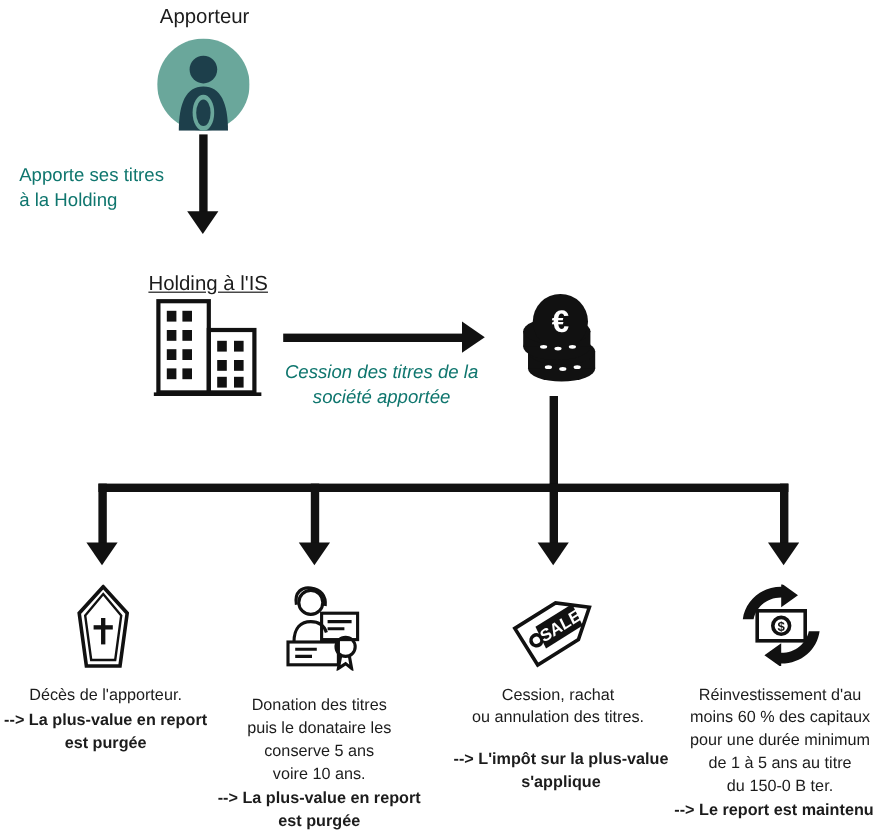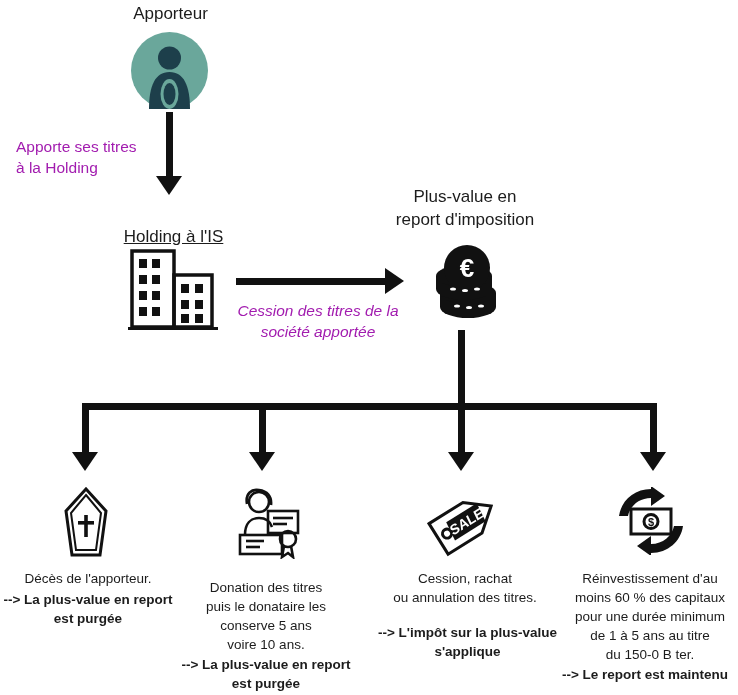--- a/index.html
+++ b/index.html
@@ -16,21 +16,21 @@
   }
   #canvas {
     position: relative;
     width: 732px;
     height: 695px;
   }
   .abs { position: absolute; }
   .txt {
     font-size: 15.5px;
     line-height: 21px;
-    color: #a21caf;
+    color: #0f766e;
     text-align: center;
     white-space: pre-line;
   }
   .txt-left {
     text-align: left;
   }
   .title {
     font-size: 17px;
     line-height: 23px;
     color: #1c1c1c;
@@ -118,22 +118,20 @@
       <rect x="0" y="79" width="90" height="3.5" fill="#111"></rect>
     </svg>
   </div>
 
   <div class="abs shaft-h" style="left:236px; top:278px; width:151px;"></div>
   <div class="abs arrow-right" style="left:385px; top:268px;"></div>
 
   <div class="abs txt" style="left:228px; top:300px; width:180px;font-style:italic;">Cession des titres de la
 société apportée</div>
 
-  <div class="abs title" style="left:370px; top:185px; width:190px;">Plus-value en
-report d'imposition</div>
 
   <div class="abs" style="left:424px; top:245px;">
     <svg width="80" height="78" viewBox="0 0 80 78">
       <g fill="#111">
         <ellipse cx="44" cy="62" rx="28" ry="11"></ellipse>
         <rect x="16" y="48" width="56" height="14"></rect>
         <ellipse cx="44" cy="48" rx="28" ry="11"></ellipse>
         <ellipse cx="40" cy="44" rx="28" ry="11"></ellipse>
         <rect x="12" y="31" width="56" height="13"></rect>
         <ellipse cx="40" cy="31" rx="28" ry="11"></ellipse>

